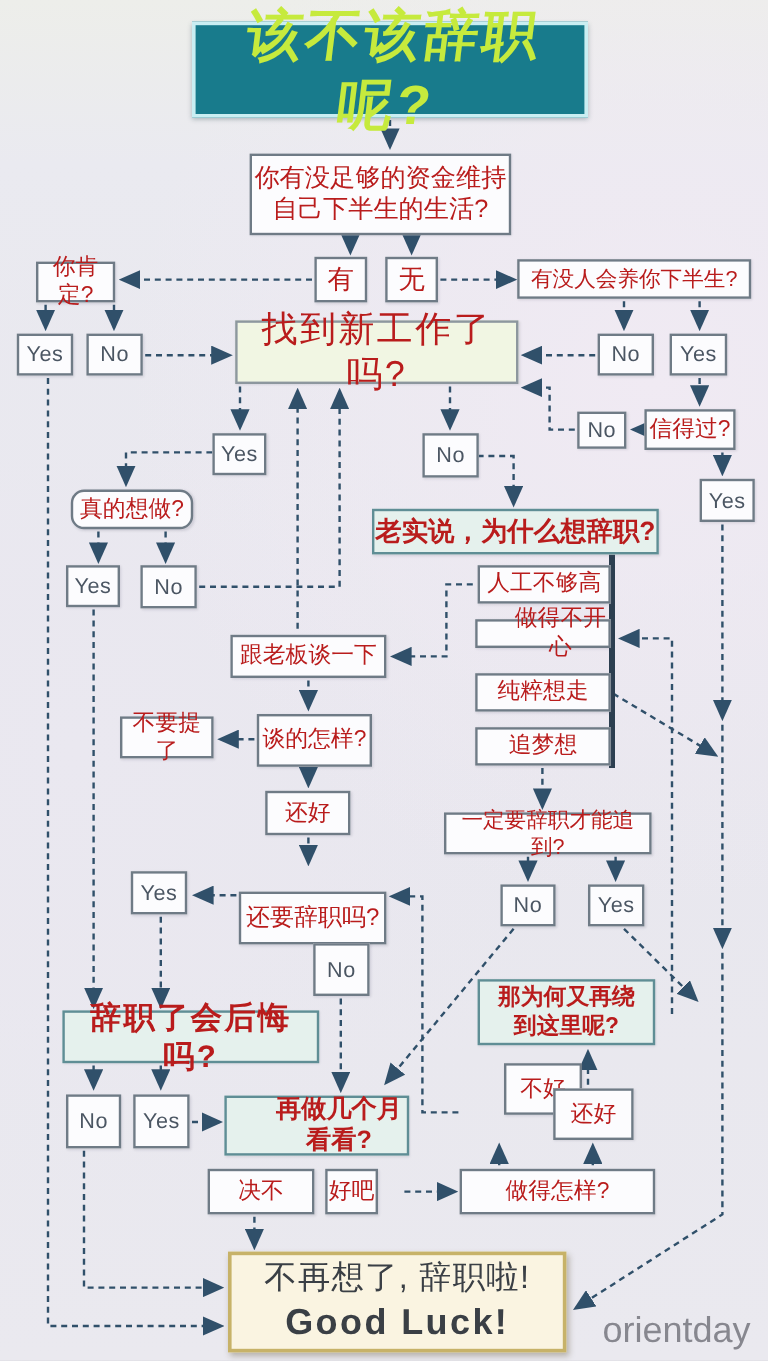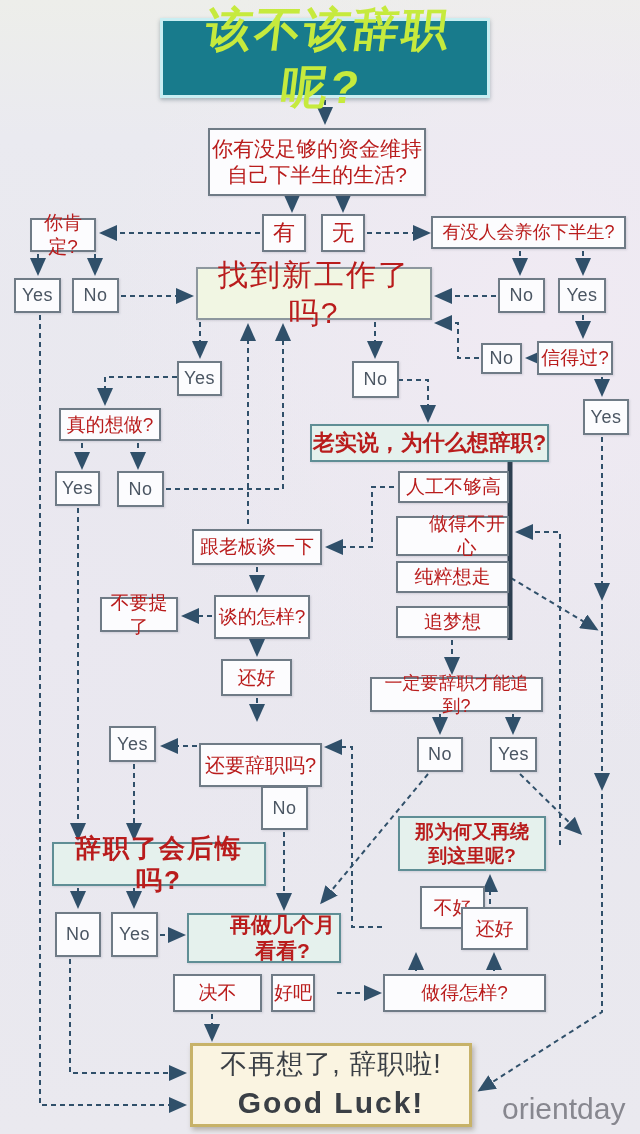--- a/index.html
+++ b/index.html
@@ -127,28 +127,28 @@
   <div class="node yn" style="left:498px;top:278px;width:47px;height:35px;">No</div>
   <div class="node yn" style="left:558px;top:278px;width:48px;height:35px;">Yes</div>
 
   <div class="node yn" style="left:481px;top:343px;width:41px;height:31px;">No</div>
   <div class="node" style="left:537px;top:341px;width:76px;height:34px;">信得过?</div>
 
   <div class="node yn" style="left:177px;top:361px;width:45px;height:35px;">Yes</div>
   <div class="node yn" style="left:352px;top:361px;width:47px;height:37px;">No</div>
   <div class="node yn" style="left:583px;top:399px;width:46px;height:36px;">Yes</div>
 
-  <div class="node" style="left:59px;top:408px;width:102px;height:33px;">真的想做?</div>
+  <div class="node" style="left:59px;top:408px;width:102px;height:33px;border-radius:11px;">真的想做?</div>
   <div class="node tint-cyan" style="left:310px;top:424px;width:239px;height:38px;font-size:22px;">老实说，为什么想辞职?</div>
 
   <div class="node yn" style="left:55px;top:471px;width:45px;height:35px;">Yes</div>
   <div class="node yn" style="left:117px;top:471px;width:47px;height:36px;">No</div>
 
   <div class="node" style="left:398px;top:471px;width:111px;height:32px;">人工不够高</div>
-  <div class="node" style="left:396px;top:516px;width:113px;height:40px;padding-left:29px;">做得不开心</div>
+  <div class="node" style="left:396px;top:516px;width:113px;height:24px;padding-left:29px;">做得不开心</div>
   <div class="node" style="left:396px;top:561px;width:113px;height:32px;">纯粹想走</div>
   <div class="node" style="left:396px;top:606px;width:113px;height:32px;">追梦想</div>
 
   <div class="node" style="left:192px;top:529px;width:130px;height:36px;">跟老板谈一下</div>
   <div class="node" style="left:100px;top:597px;width:78px;height:35px;">不要提了</div>
   <div class="node" style="left:214px;top:595px;width:96px;height:44px;">谈的怎样?</div>
   <div class="node" style="left:221px;top:659px;width:71px;height:37px;">还好</div>
 
   <div class="node" style="left:370px;top:677px;width:173px;height:35px;font-size:18px;">一定要辞职才能追到?</div>
 

